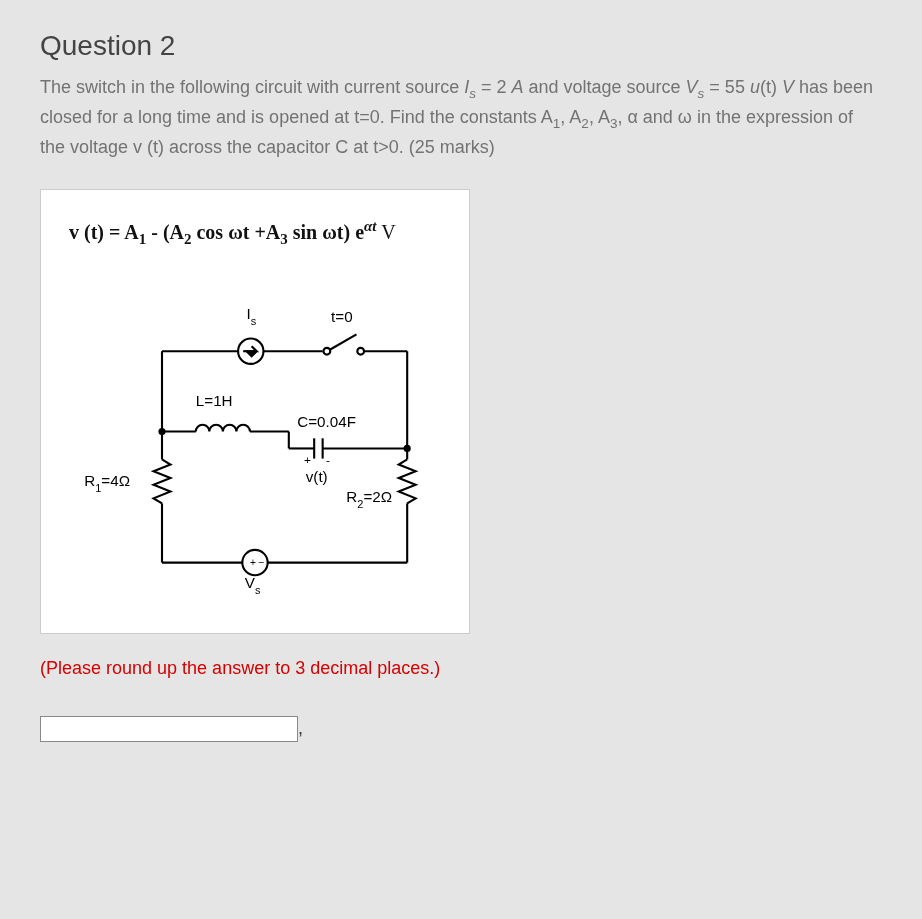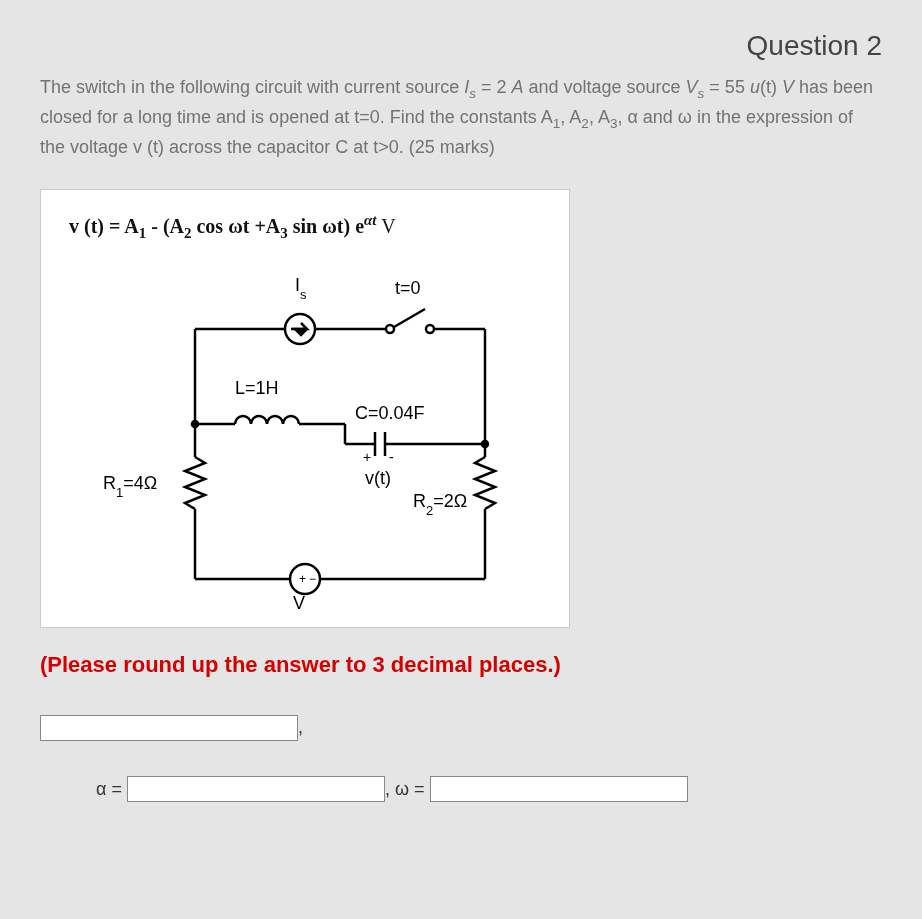--- a/index.html
+++ b/index.html
@@ -12,36 +12,35 @@
     width: 922px;
   }
   .page {
     padding: 30px 40px;
   }
   h2.qtitle {
     font-size: 28px;
     font-weight: normal;
     color: #444;
     margin: 0 0 12px 0;
-    text-align: right;
   }
   .prompt {
     font-size: 18px;
     line-height: 1.5;
     color: #737373;
     margin-bottom: 28px;
   }
   .prompt i { font-style: italic; }
   .sub { vertical-align: sub; font-size: 0.75em; }
   .sup { vertical-align: super; font-size: 0.75em; }
   .figure {
     background: #fff;
     border: 1px solid #ccc;
-    padding: 22px 28px 18px 28px;
-    width: 530px;
+    padding: 28px 28px 18px 28px;
+    width: 430px;
     margin-bottom: 24px;
   }
   .eqline {
     font-family: 'Times New Roman', serif;
     font-size: 20px;
     font-weight: bold;
     color: #111;
     margin-bottom: 18px;
     white-space: nowrap;
   }
@@ -52,22 +51,22 @@
   }
   .circuit {
     display: block;
   }
   .circuit text {
     font-family: Arial, Helvetica, sans-serif;
     fill: #000;
   }
   .instr {
     color: #d60000;
-    font-weight: bold;
-    font-size: 22px;
+    font-weight: normal;
+    font-size: 18px;
     margin-bottom: 28px;
   }
   .answers {
     font-size: 18px;
     color: #333;
     line-height: 2.4;
   }
   .answers input[type="text"] {
     height: 26px;
     border: 1px solid #888;
@@ -162,17 +161,14 @@
     </svg>
     </div>
   </div>
 
   <div class="instr">(Please round up the answer to 3 decimal places.)</div>
 
   <div class="answers">
     <div class="row">
       <input type="text" class="w-md" style=""><span>,</span>
     </div>
-    <div class="row indent" style="margin-top:18px;">
-      <span>α = </span><input type="text" class="w-sm" style=""><span>, ω = </span><input type="text" class="w-sm" style="">
-    </div>
   </div>
 </div>
 
 </body></html>

